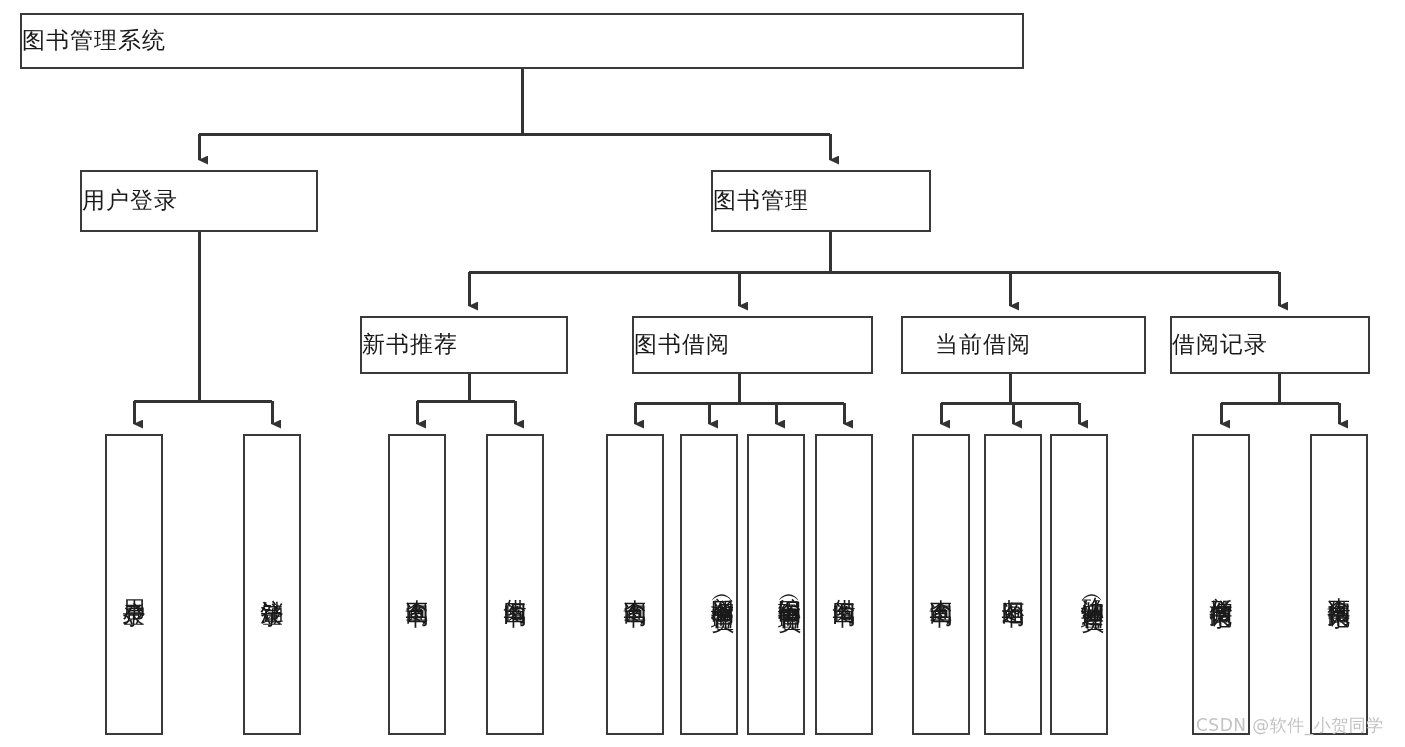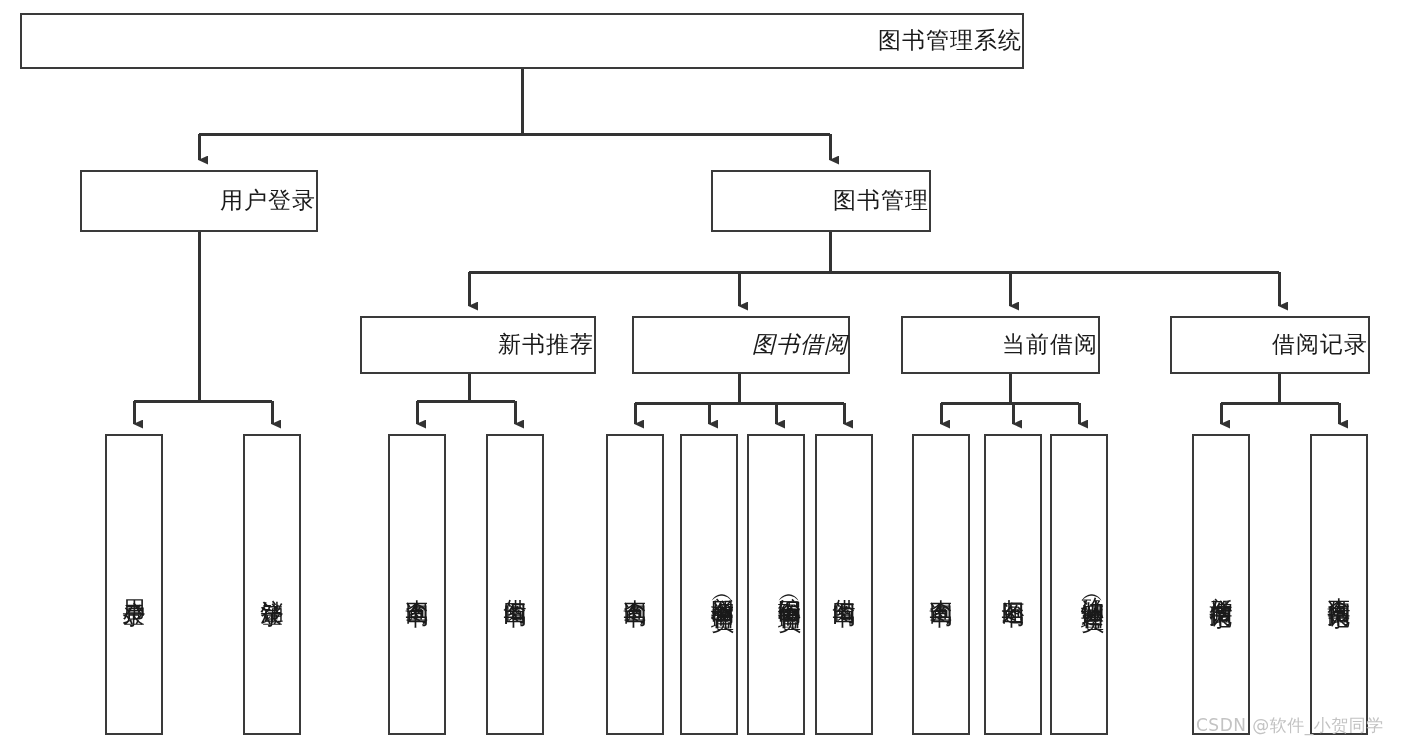--- a/index.html
+++ b/index.html
@@ -25,21 +25,21 @@
     width: 1405px;
     height: 747px;
   }
   .node {
     position: absolute;
     box-sizing: border-box;
     background: #ffffff;
     border: 2px solid #3a3a3a;
     display: flex;
     align-items: center;
-    justify-content: flex-end;
+    justify-content: flex-start;
     color: #1a1a1a;
   }
   .node-h {
     font-size: 23px;
     letter-spacing: 1px;
     line-height: 1.2;
   }
   .node-v {
     writing-mode: vertical-rl;
     text-orientation: upright;
@@ -131,27 +131,27 @@
   <div id="level2-layer">
       <div class="node node-h" style="left: 80px; top: 170px; width: 238px; height: 62px;">
         <span class="node-label">用户登录</span>
       </div>
       <div class="node node-h" style="left: 711px; top: 170px; width: 220px; height: 62px;">
         <span class="node-label">图书管理</span>
       </div>
     </div>
 
   <div id="level3-layer">
-      <div class="node node-h" style="left: 360px; top: 316px; width: 236px; height: 58px;">
+      <div class="node node-h" style="left: 360px; top: 316px; width: 208px; height: 58px;">
         <span class="node-label">新书推荐</span>
       </div>
-      <div class="node node-h" style="left: 632px; top: 316px; width: 218px; height: 58px; font-style: italic;">
+      <div class="node node-h" style="left: 632px; top: 316px; width: 241px; height: 58px;">
         <span class="node-label">图书借阅</span>
       </div>
-      <div class="node node-h" style="left: 901px; top: 316px; width: 199px; height: 58px;">
+      <div class="node node-h" style="left: 901px; top: 316px; width: 245px; height: 58px; padding-left: 32px;">
         <span class="node-label">当前借阅</span>
       </div>
       <div class="node node-h" style="left: 1170px; top: 316px; width: 200px; height: 58px;">
         <span class="node-label">借阅记录</span>
       </div>
     </div>
 
   <div id="leaf-layer">
       <div class="node node-v short" style="left: 105px; top: 434px; width: 58px; height: 301px;">
         <span class="node-label">用户登录</span>

